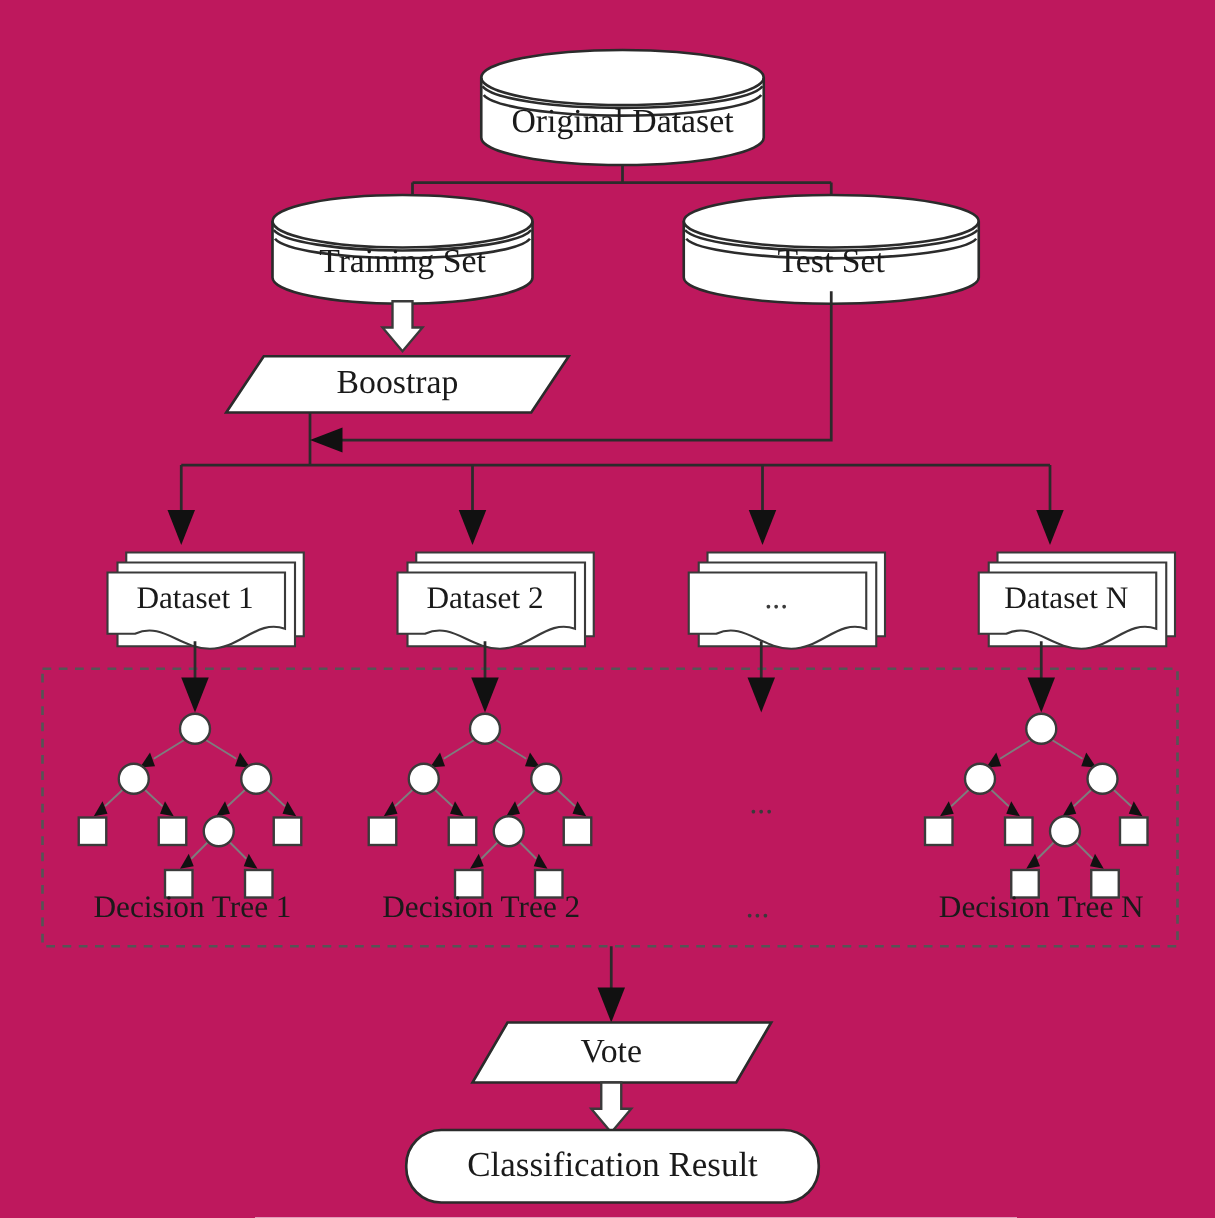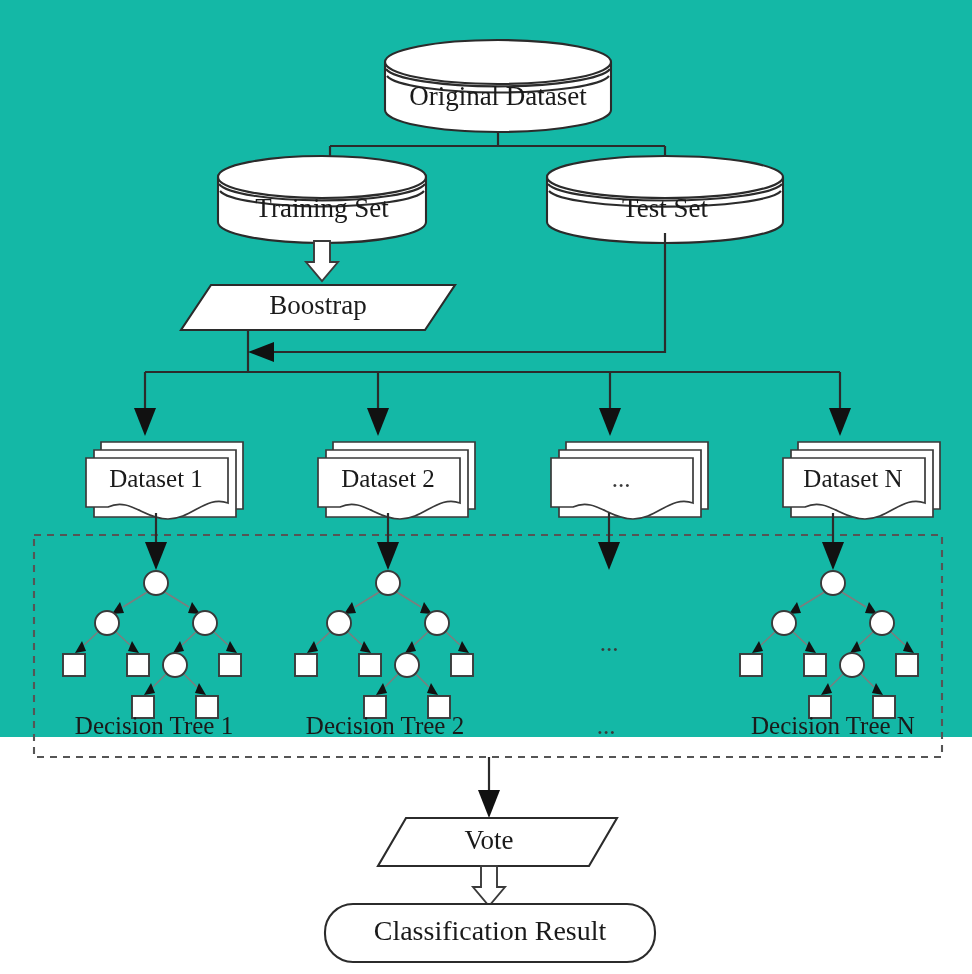--- a/index.html
+++ b/index.html
@@ -10,22 +10,22 @@
   }
   body {
     width: 972px;
     height: 974px;
     overflow: hidden;
     font-family: "Liberation Serif", "DejaVu Serif", serif;
   }
   #diagram-root {
     position: relative;
     width: 972px;
-    height: 737px;
-    background: #14b8a6;
+    height: 974px;
+    background: #be185d;
   }
   svg#flow {
     display: block;
     width: 972px;
     height: 974px;
   }
   .stroke-main {
     fill: none;
     stroke: #2b2b2b;
     stroke-width: 2.1;

